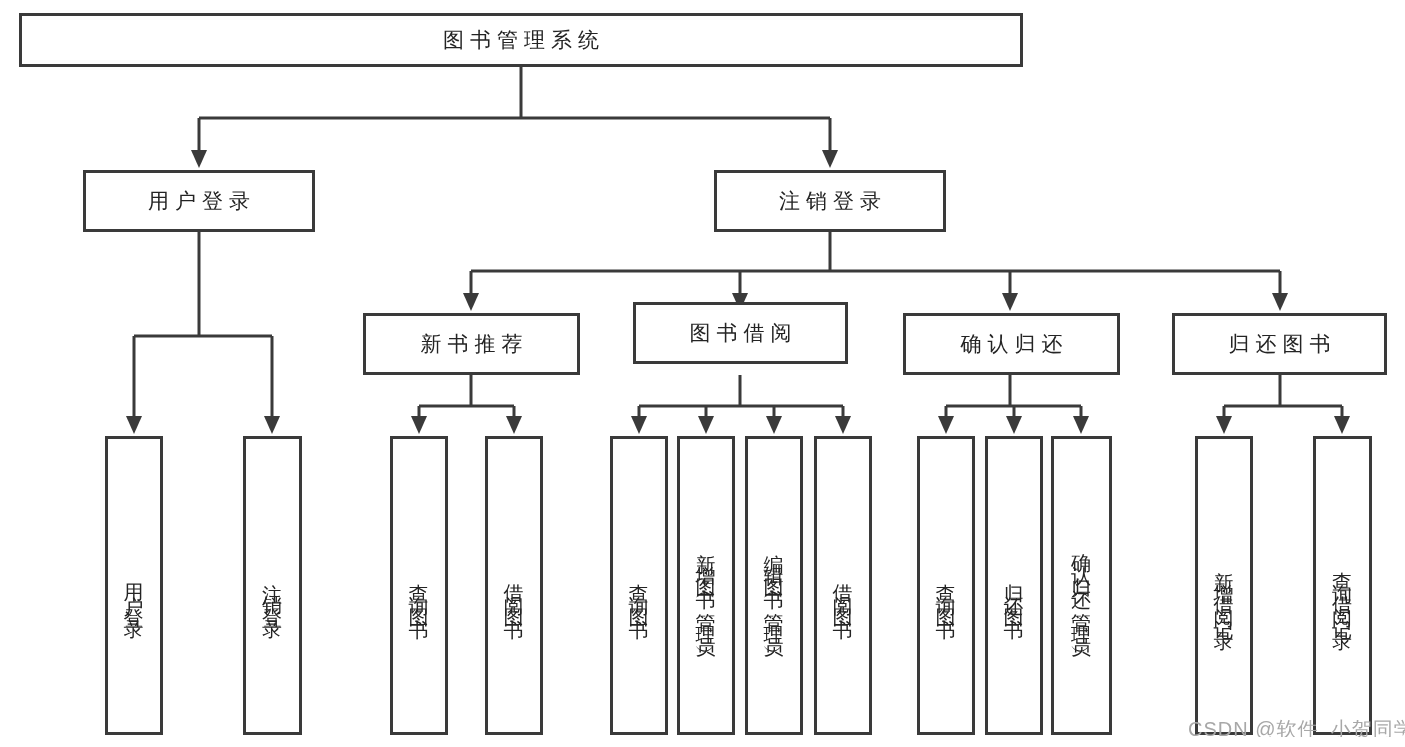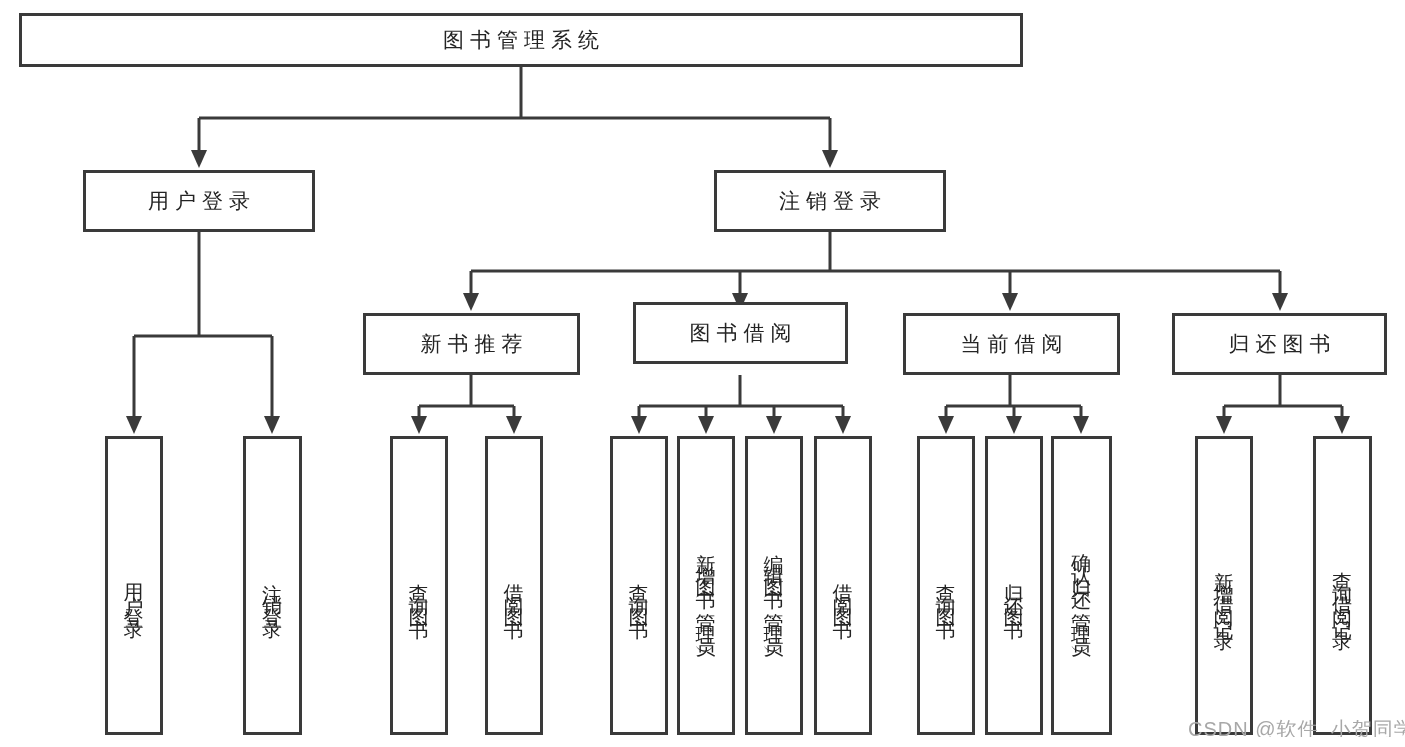--- a/index.html
+++ b/index.html
@@ -101,21 +101,21 @@
     <span class="hlabel">注销登录</span>
   </div>
 
   <div class="box" style="left:363px;top:313px;width:217px;height:62px">
     <span class="hlabel">新书推荐</span>
   </div>
   <div class="box" style="left:633px;top:302px;width:215px;height:62px">
     <span class="hlabel">图书借阅</span>
   </div>
   <div class="box" style="left:903px;top:313px;width:217px;height:62px">
-    <span class="hlabel">当前借阅</span>
+    <span class="hlabel">确认归还</span>
   </div>
   <div class="box" style="left:1172px;top:313px;width:215px;height:62px">
     <span class="hlabel">归还图书</span>
   </div>
 
   <div class="box leaf" style="left:105px">
     <span class="vlabel">用户登录</span>
   </div>
   <div class="box leaf" style="left:243px;width:59px">
     <span class="vlabel">注销登录</span>

